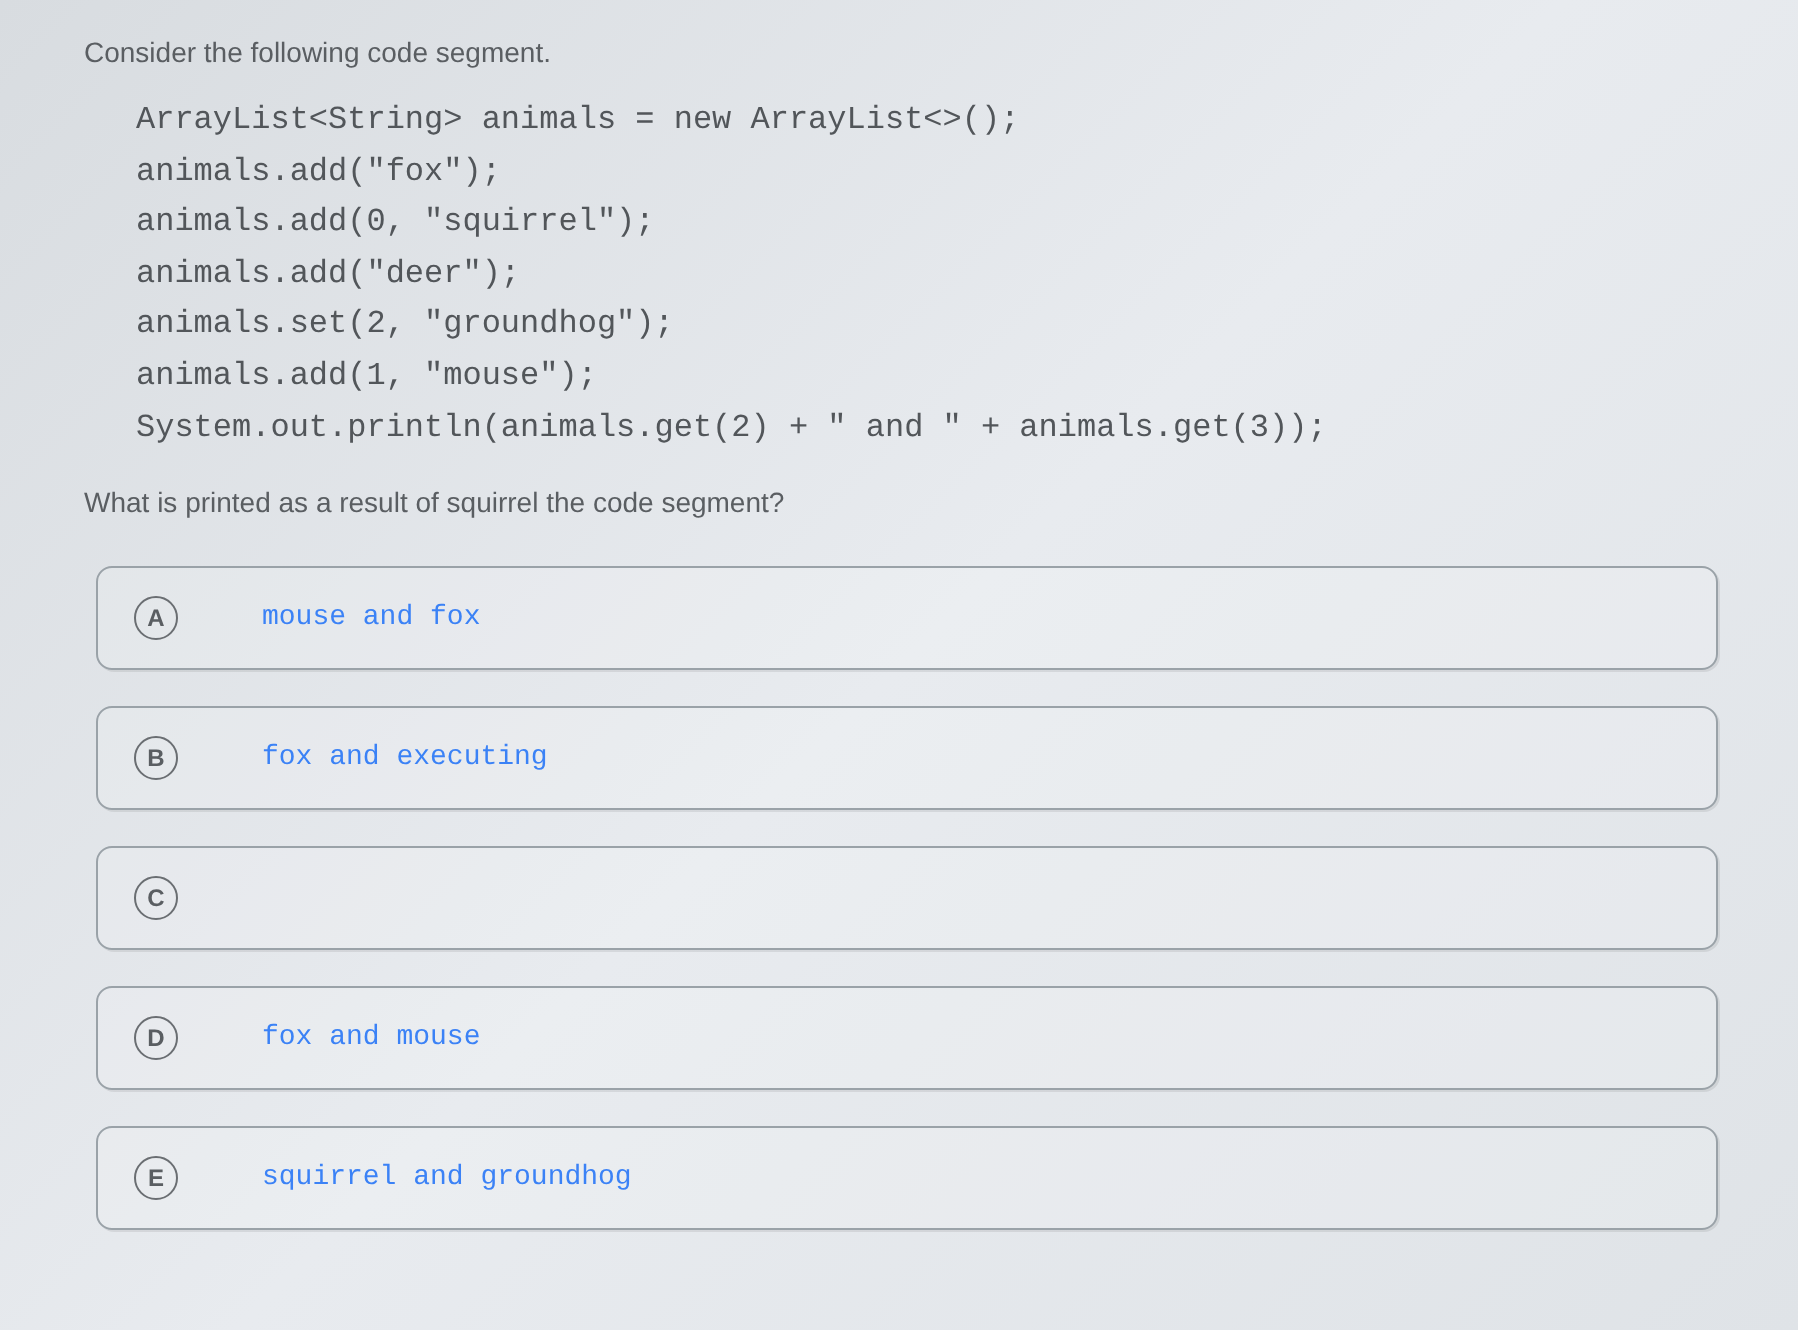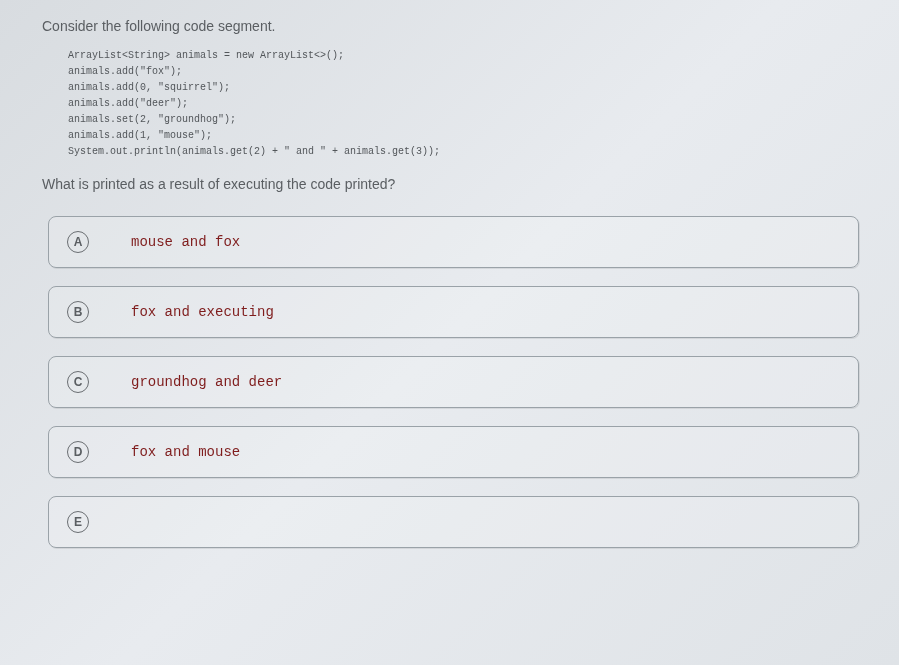--- a/index.html
+++ b/index.html
@@ -17,21 +17,21 @@
       overflow: hidden;
     }
     .prompt {
       font-size: 14px;
       color: #5a5e62;
       margin-bottom: 14px;
       font-weight: 500;
     }
     .code-block {
       font-family: 'Courier New', Courier, monospace;
-      font-size: 10px;
+      font-size: 16px;
       color: #52565a;
       line-height: 1.6;
       margin-left: 26px;
       margin-bottom: 16px;
       white-space: pre;
       font-weight: 500;
     }
     .question {
       font-size: 14px;
       color: #5a5e62;
@@ -66,52 +66,52 @@
       justify-content: center;
       font-size: 12px;
       font-weight: bold;
       color: #5a5e62;
       margin-right: 42px;
       flex-shrink: 0;
     }
     .option-text {
       font-family: 'Courier New', Courier, monospace;
       font-size: 14px;
-      color: #7f1d1d;
+      color: #3b82f6;
       font-weight: 500;
     }
   </style>
 </head>
 <body>
 
 <div class="prompt">Consider the following code segment.</div>
 
 <div class="code-block">ArrayList&lt;String&gt; animals = new ArrayList&lt;&gt;();
 animals.add("fox");
 animals.add(0, "squirrel");
 animals.add("deer");
 animals.set(2, "groundhog");
 animals.add(1, "mouse");
 System.out.println(animals.get(2) + " and " + animals.get(3));</div>
 
-<div class="question">What is printed as a result of executing the code printed?</div>
+<div class="question">What is printed as a result of squirrel the code segment?</div>
 
 <div class="options">
   <div class="option">
     <div class="option-letter">A</div>
     <div class="option-text">mouse and fox</div>
   </div>
   <div class="option">
     <div class="option-letter">B</div>
     <div class="option-text">fox and executing</div>
   </div>
   <div class="option">
     <div class="option-letter">C</div>
-    <div class="option-text">groundhog and deer</div>
   </div>
   <div class="option">
     <div class="option-letter">D</div>
     <div class="option-text">fox and mouse</div>
   </div>
   <div class="option">
     <div class="option-letter">E</div>
+    <div class="option-text">squirrel and groundhog</div>
   </div>
 </div>
 
 </body></html>

